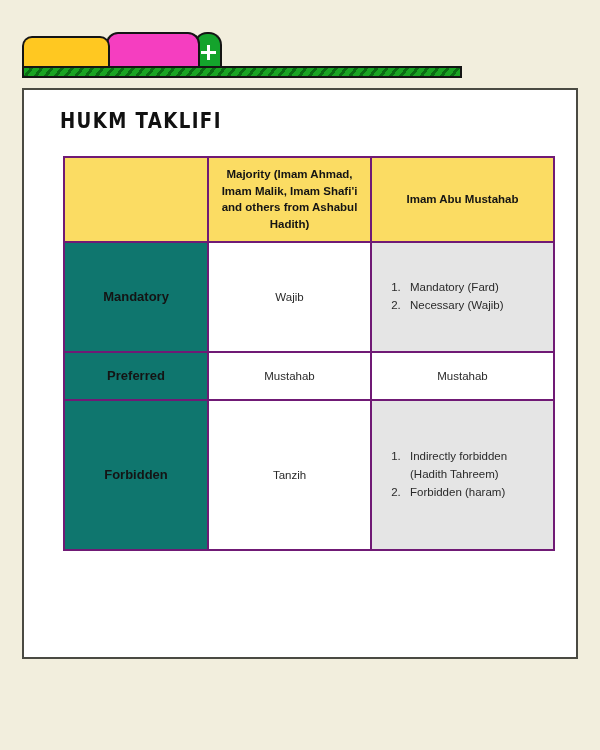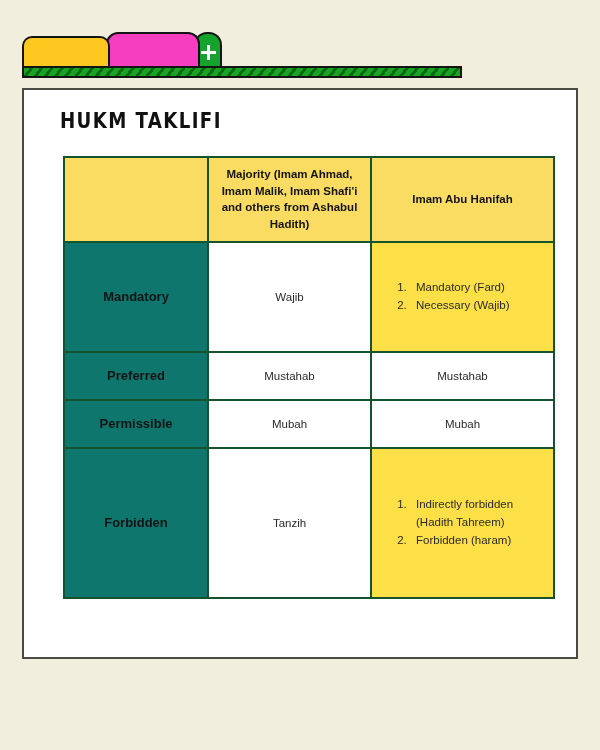--- a/index.html
+++ b/index.html
@@ -120,23 +120,23 @@
   
   #hukm-table {
     position: absolute;
     left: 39px;
     top: 66px;
     width: 490px;
     border-collapse: collapse;
     table-layout: fixed;
   }
   #hukm-table td, #hukm-table th {
-    border: 2px solid #14532d;
-    box-sizing: border-box;
-    padding: 8px 12px;
+    border: 2px solid #701a75;
+    box-sizing: border-box;
+    padding: 8px 6px;
     vertical-align: middle;
   }
   .col-cat  { width: 144px; }
   .col-maj  { width: 163px; }
   .col-hanafi { width: 183px; }
 
   thead th {
     background: #fbdc63;
     color: #141414;
     font-size: 11.5px;
@@ -155,21 +155,21 @@
   }
   td.val-cell {
     background: #ffffff;
     color: #2a2a2a;
     font-size: 11.5px;
     font-weight: 400;
     text-align: center;
     border-radius: 16px;
   }
   td.list-cell {
-    background: #fde047;
+    background: #e5e5e5;
     color: #2a2a2a;
     font-size: 11.5px;
     font-weight: 400;
     text-align: left;
     padding-left: 14px;
   }
   .num-list, .bul-list {
     margin: 0;
     padding: 0 0 0 26px;
     line-height: 1.55;
@@ -204,21 +204,21 @@
   <table id="hukm-table">
     <colgroup>
       <col class="col-cat">
       <col class="col-maj">
       <col class="col-hanafi">
     </colgroup>
     <thead>
       <tr>
         <th class="hdr-blank"></th>
         <th>Majority (Imam Ahmad, Imam Malik, Imam Shafi'i and others from Ashabul Hadith)</th>
-        <th>Imam Abu Hanifah</th>
+        <th>Imam Abu Mustahab</th>
       </tr>
     </thead>
     <tbody>
 
       <tr class="r-mandatory">
         <td class="cat-cell">Mandatory</td>
         <td class="val-cell">Wajib</td>
         <td class="list-cell">
           <ol class="num-list">
             <li>Mandatory (Fard)</li>
@@ -226,25 +226,20 @@
           </ol>
         </td>
       </tr>
 
       <tr class="r-preferred">
         <td class="cat-cell">Preferred</td>
         <td class="val-cell">Mustahab</td>
         <td class="val-cell">Mustahab</td>
       </tr>
 
-      <tr class="r-permissible">
-        <td class="cat-cell">Permissible</td>
-        <td class="val-cell">Mubah</td>
-        <td class="val-cell">Mubah</td>
-      </tr>
 
       <tr class="r-forbidden">
         <td class="cat-cell">Forbidden</td>
         <td class="val-cell">Tanzih</td>
         <td class="list-cell">
           <ol class="num-list">
             <li>Indirectly forbidden (Hadith Tahreem)</li>
             <li>Forbidden (haram)</li>
           </ol>
         </td>

